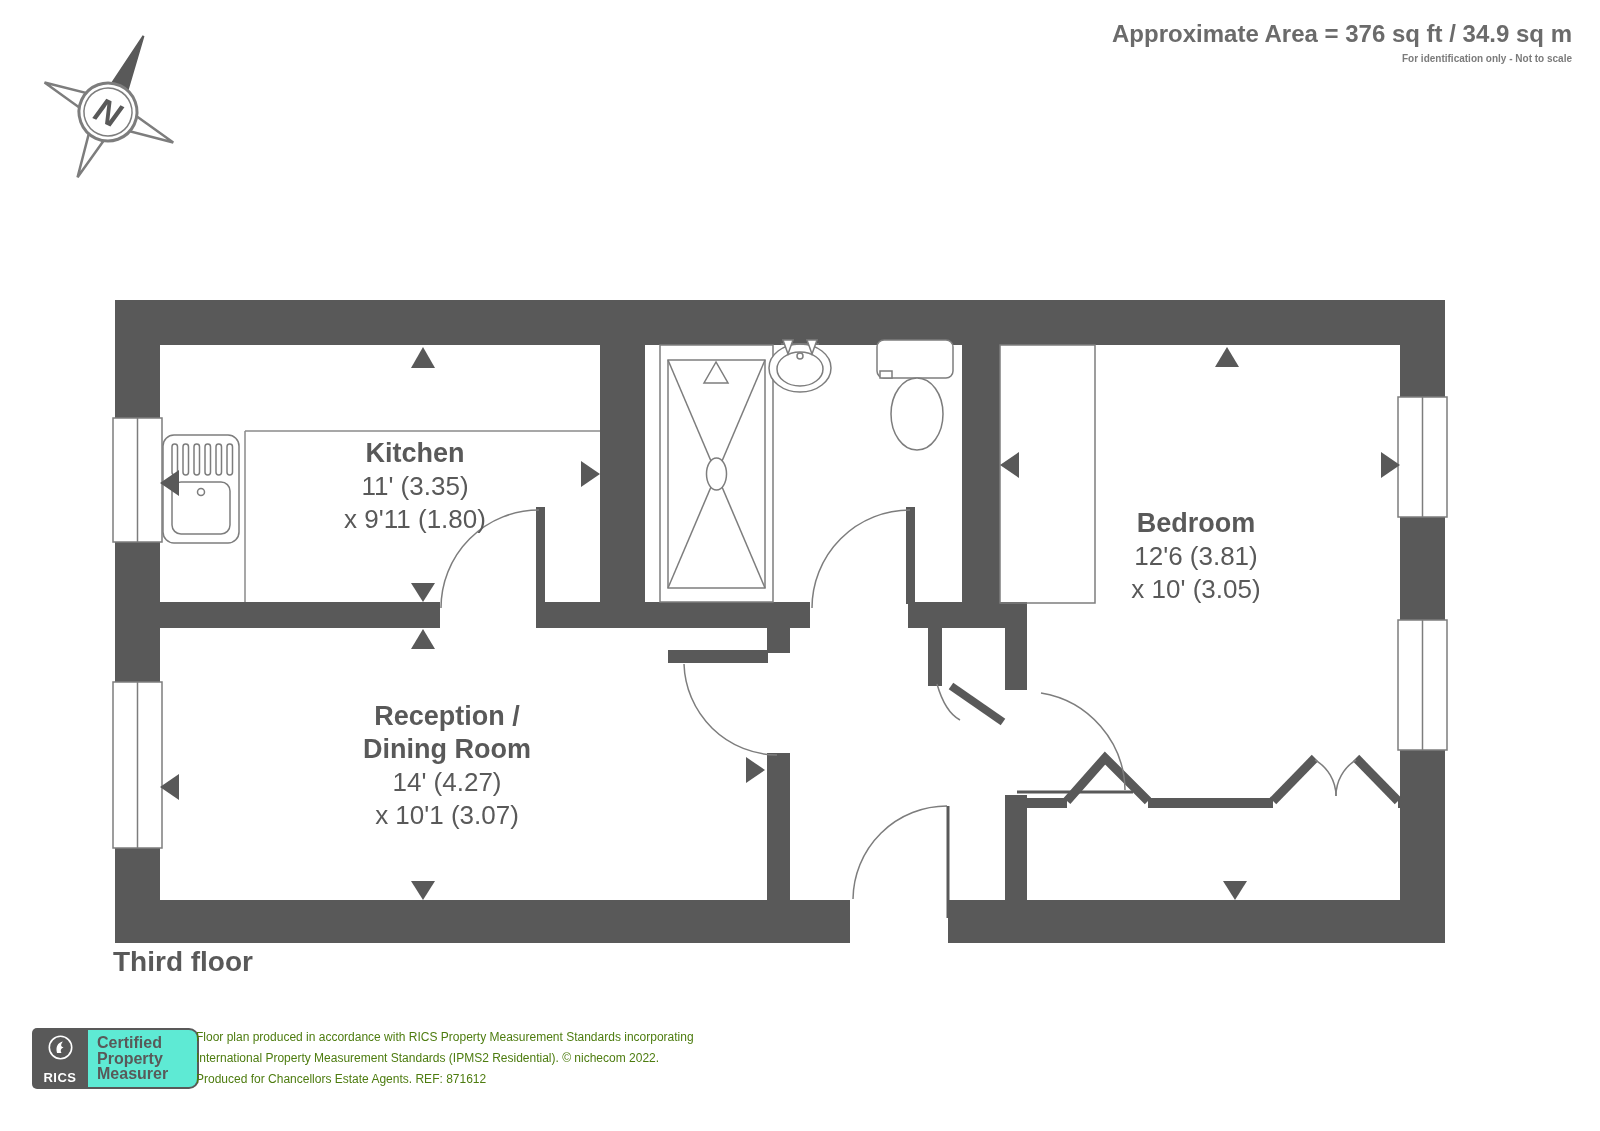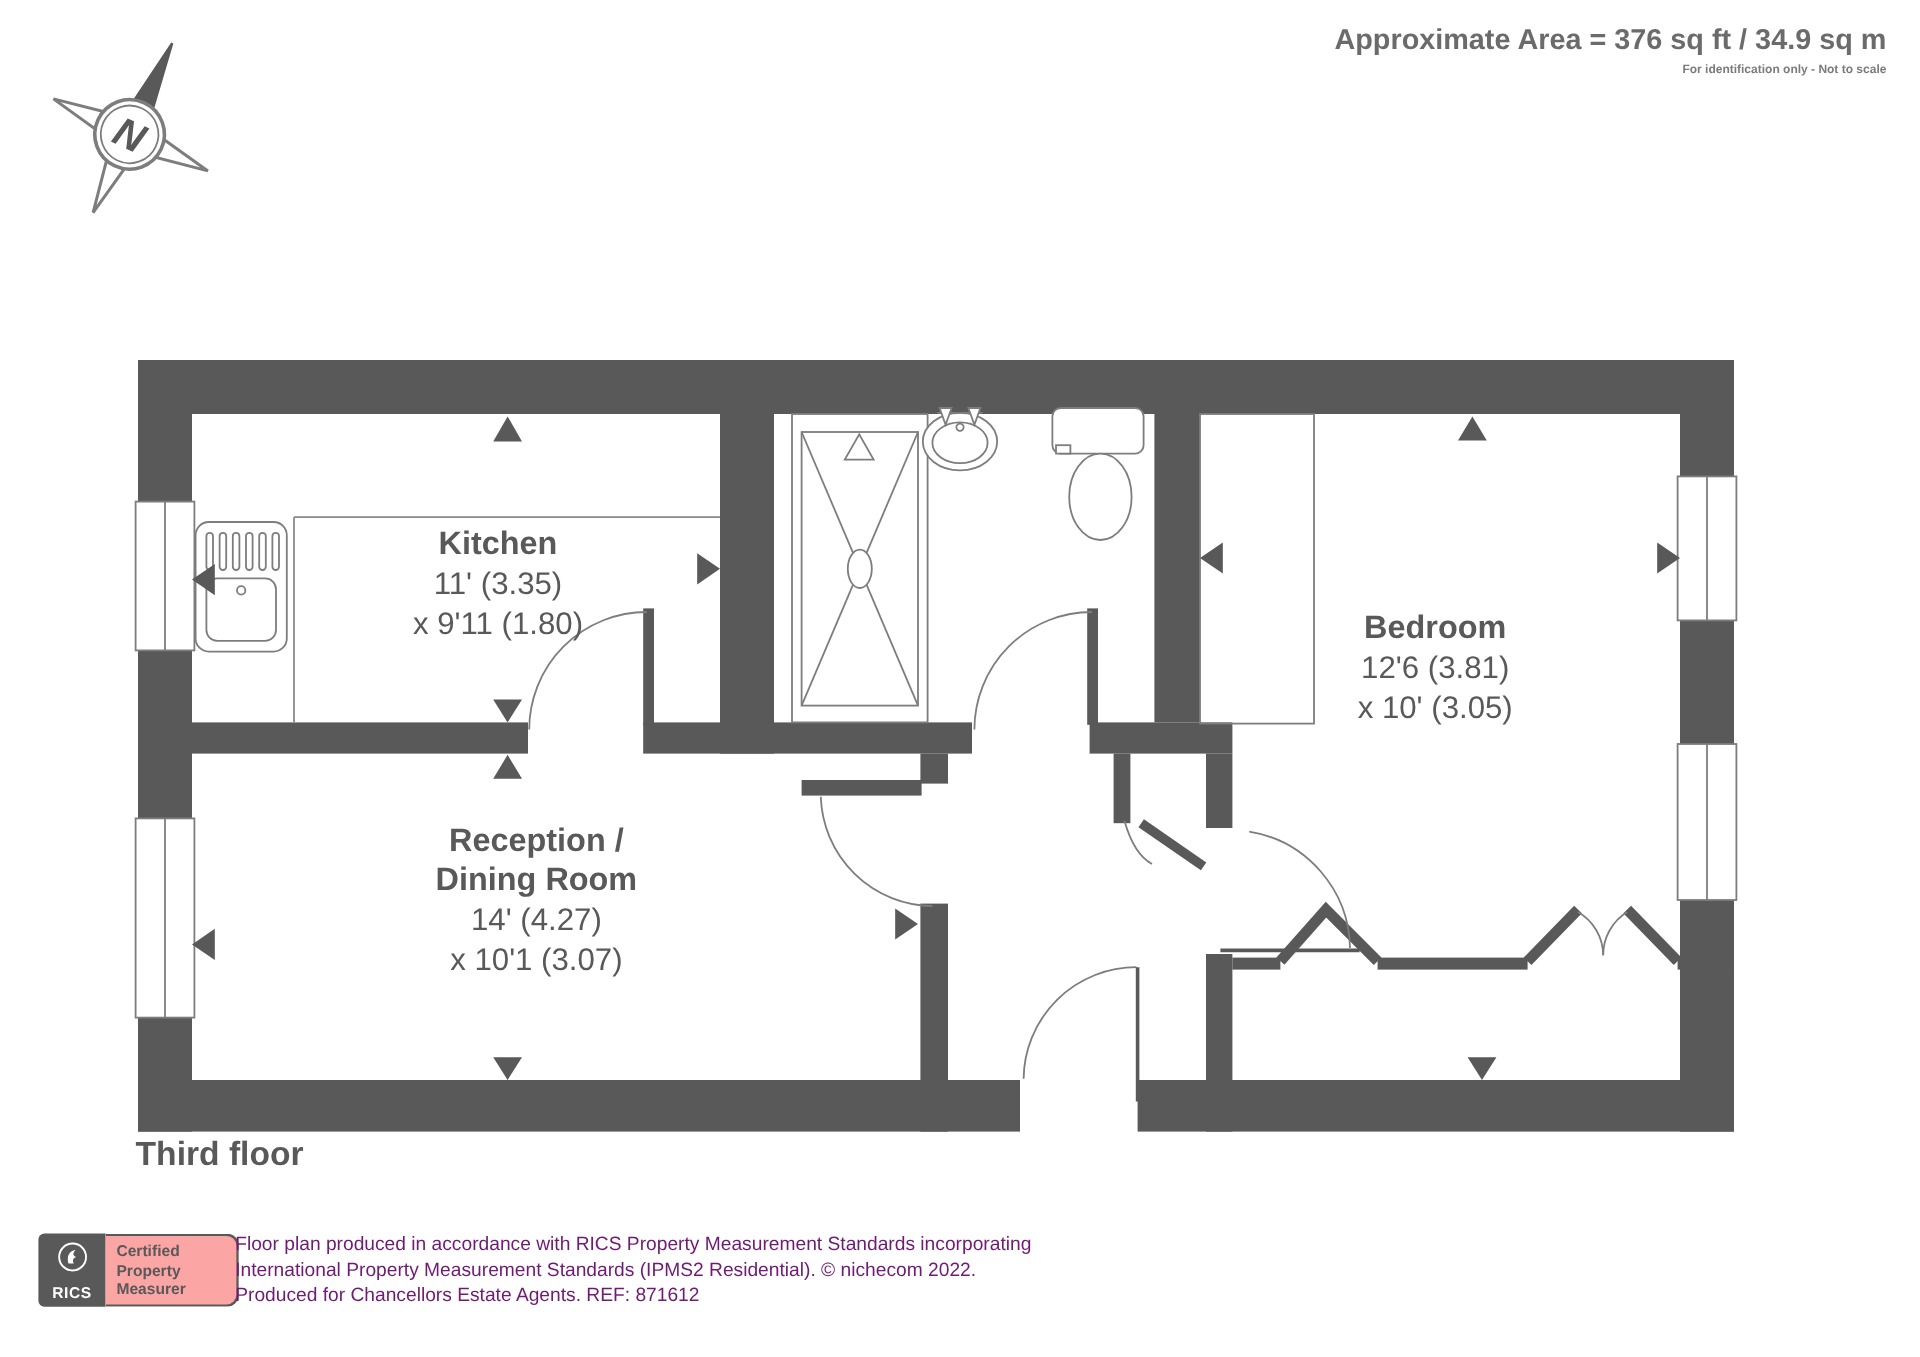--- a/index.html
+++ b/index.html
@@ -10,22 +10,22 @@
   }
   #plan-svg{position:absolute;left:0;top:0;width:1600px;height:1131px;}
   .area-title{position:absolute;top:20px;right:28px;font-size:24px;font-weight:bold;color:#6b6b6b;white-space:nowrap;}
   .area-sub{position:absolute;top:53px;right:28px;font-size:10px;font-weight:bold;color:#7b7b7b;white-space:nowrap;}
   .room-label{position:absolute;transform:translateX(-50%);text-align:center;font-size:26px;line-height:33px;color:#595959;white-space:nowrap;}
   .room-label .rn{font-weight:bold;font-size:27px;}
   .floor-label{position:absolute;left:113px;top:946px;font-size:28px;font-weight:bold;color:#595959;}
   .footer-badge{position:absolute;left:32px;top:1028px;display:flex;align-items:stretch;}
   .rics-box{width:52px;background:#595959;border-radius:5px 0 0 5px;display:flex;flex-direction:column;align-items:center;justify-content:space-between;padding:6px 2px 5px;}
   .rics-text{color:#ffffff;font-weight:bold;font-size:13px;letter-spacing:.5px;line-height:12px;}
-  .cpm-box{width:100px;background:#fca5a5;border:2.5px solid #595959;border-left:none;border-radius:0 10px 10px 0;padding:5px 0 5px 9px;font-weight:bold;font-size:13px;line-height:15.5px;color:#595959;}
-  .footer-text{position:absolute;left:196px;top:1027px;font-size:16px;line-height:21px;color:#701a75;}
+  .cpm-box{width:100px;background:#5eead4;border:2.5px solid #595959;border-left:none;border-radius:0 10px 10px 0;padding:5px 0 5px 9px;font-weight:bold;font-size:16px;line-height:15.5px;color:#595959;}
+  .footer-text{position:absolute;left:196px;top:1027px;font-size:12px;line-height:21px;color:#4d7c0f;}
 </style>
 </head>
 <body>
 
 <svg id="plan-svg" viewBox="0 0 1600 1131" xmlns="http://www.w3.org/2000/svg">
 
   <g fill="#595959" stroke="none">
     <rect x="115" y="300" width="1330" height="45"></rect>
     <rect x="115" y="300" width="45" height="643"></rect>
     <rect x="1400" y="300" width="45" height="643"></rect>
@@ -159,21 +159,21 @@
 
 <div class="area-title">Approximate Area = 376 sq ft / 34.9 sq m</div>
 <div class="area-sub">For identification only - Not to scale</div>
 
 <div class="room-label" style="left:415px;top:437px;">
   <div class="rn">Kitchen</div>
   <div>11' (3.35)</div>
   <div>x 9'11 (1.80)</div>
 </div>
 
-<div class="room-label" style="left:447px;top:684px;">
+<div class="room-label" style="left:447px;top:700px;">
   <div class="rn">Reception /</div>
   <div class="rn">Dining Room</div>
   <div>14' (4.27)</div>
   <div>x 10'1 (3.07)</div>
 </div>
 
 <div class="room-label" style="left:1196px;top:507px;">
   <div class="rn">Bedroom</div>
   <div>12'6 (3.81)</div>
   <div>x 10' (3.05)</div>

